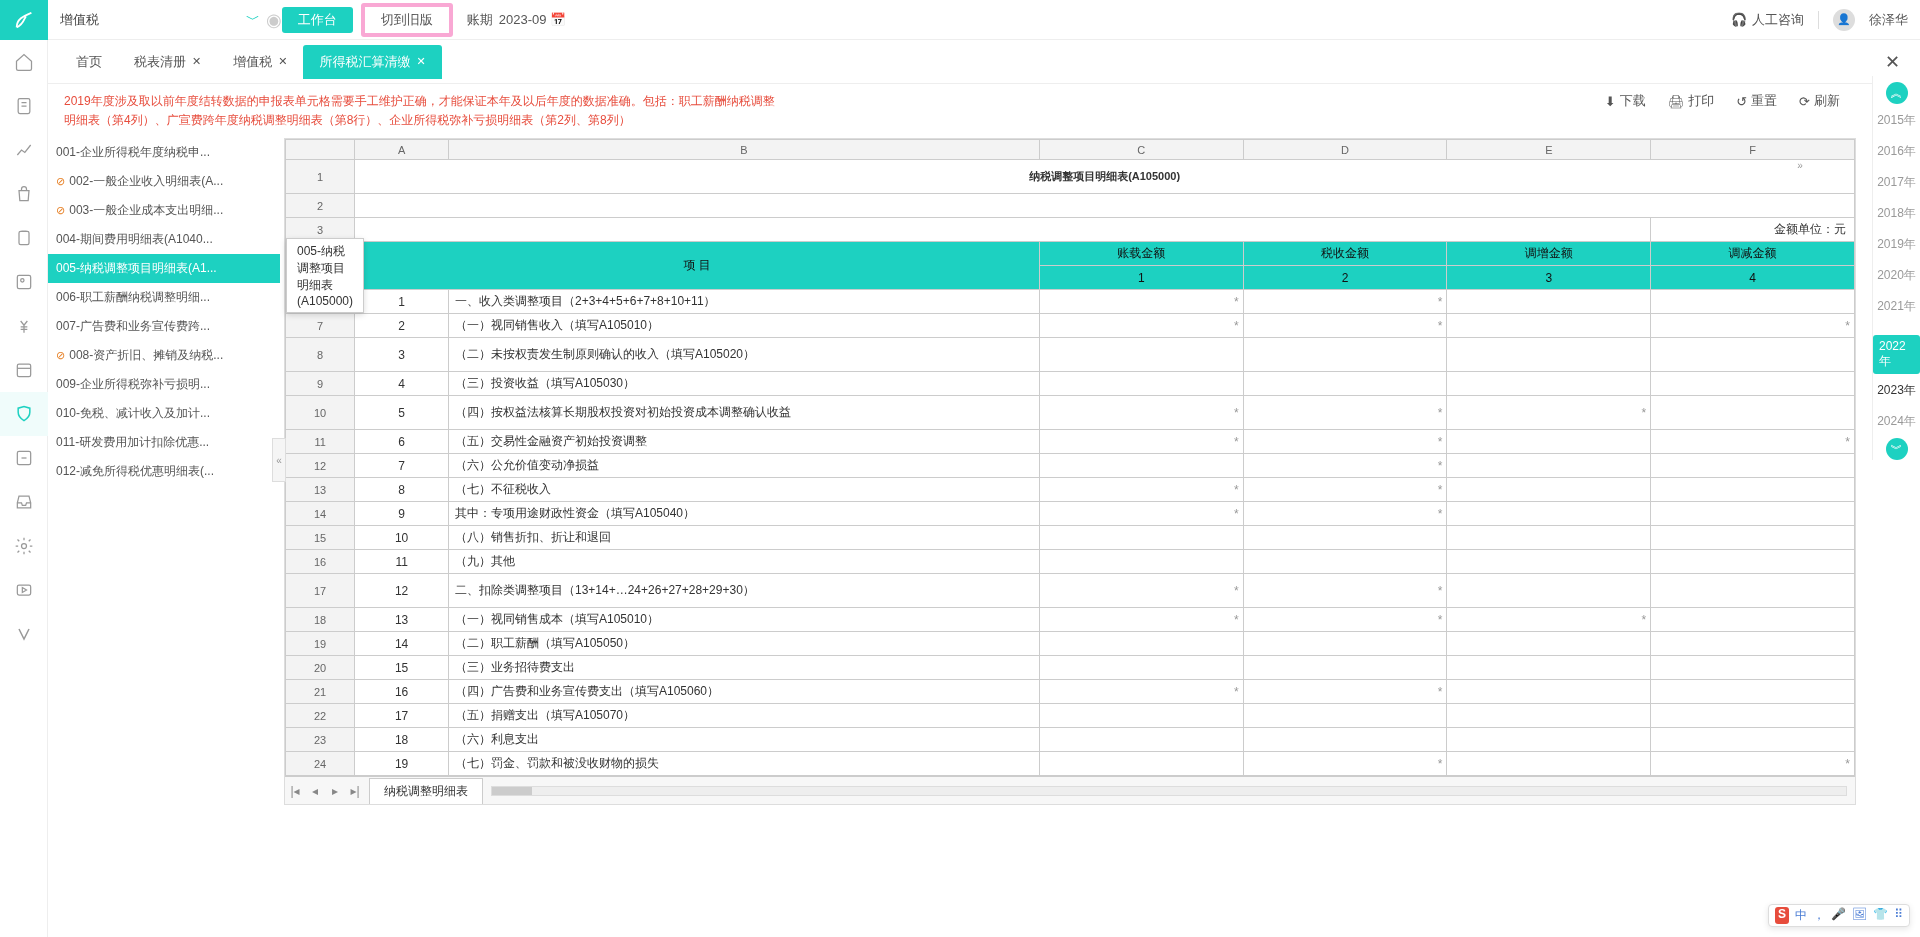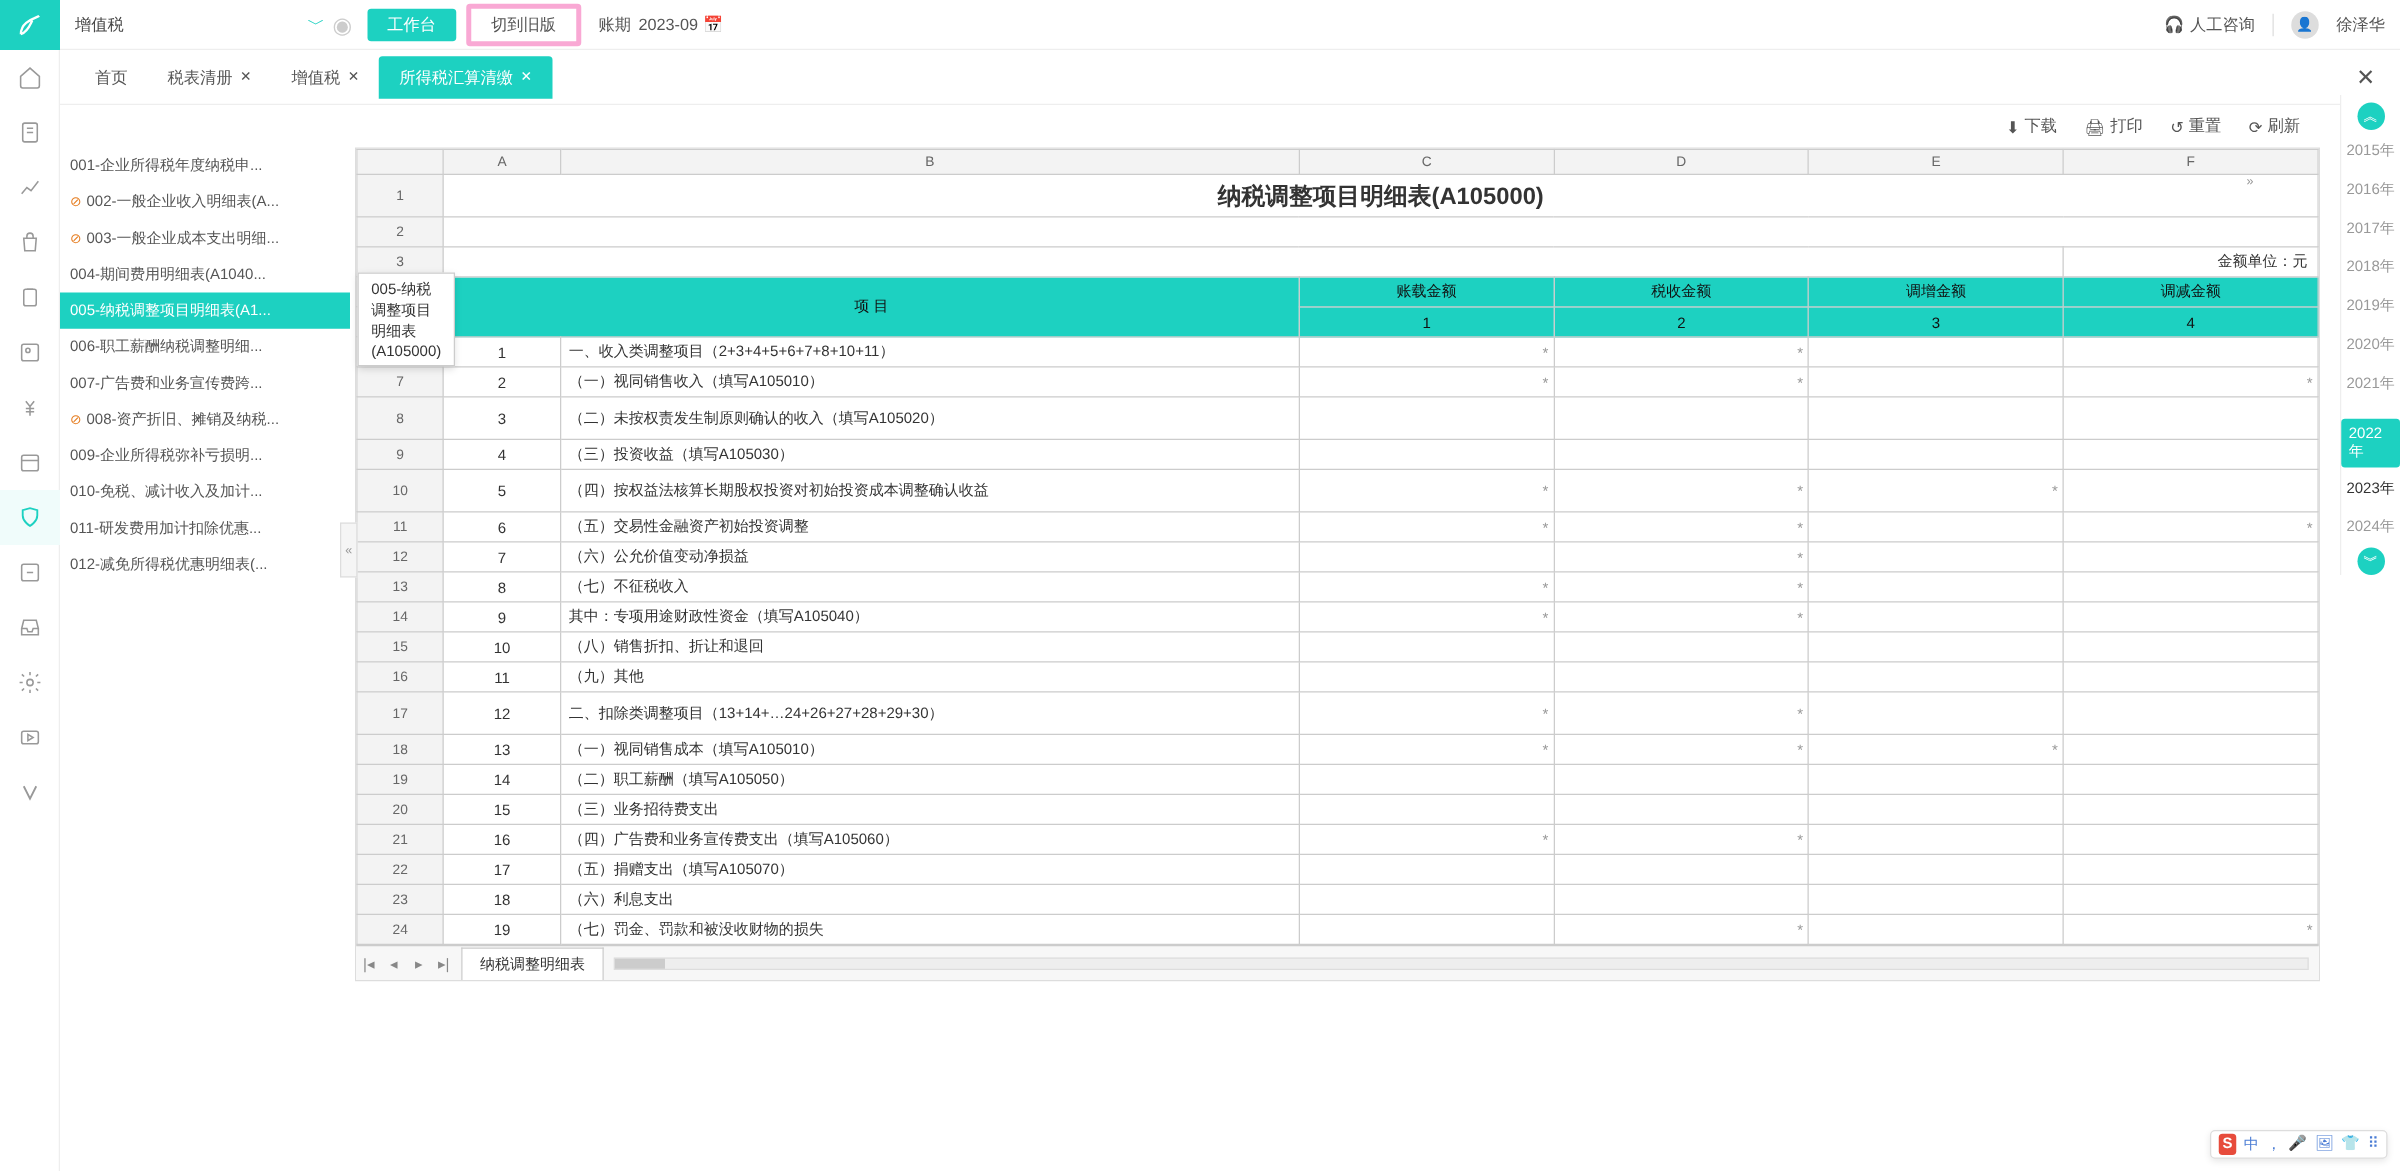--- a/index.html
+++ b/index.html
@@ -15,21 +15,21 @@
 .rail-item svg { width:20px; height:20px; }
 
 
 .main { flex:1; display:flex; flex-direction:column; background:#fff; position:relative; }
 
 
 .topbar { height:40px; display:flex; align-items:center; padding:0 12px; border-bottom:1px solid #eee; }
 .module-select { display:flex; align-items:center; gap:6px; color:#444; min-width:200px; cursor:pointer; }
 .chev { color:#1dd1c1; font-size:14px; }
 .pill-btn { padding:4px 16px; border-radius:3px; font-size:13px; cursor:pointer; }
-.pill-primary { background:#1dd1c1; color:#fff; margin-left:12px; }
+.pill-primary { background:#1dd1c1; color:#fff; }
 .pill-ghost { border:4px solid #f9a8d4; color:#555; background:#fff; margin-left:8px; }
 .period-label { margin-left:14px; color:#555; }
 .period-val { margin-left:6px; color:#555; }
 .cal-icon { color:#1dd1c1; margin-left:4px; }
 .top-right { margin-left:auto; display:flex; align-items:center; gap:14px; color:#555; }
 .support { display:flex; align-items:center; gap:4px; cursor:pointer; }
 .avatar { width:22px; height:22px; border-radius:50%; background:#ddd; display:inline-flex; align-items:center; justify-content:center; color:#fff; font-size:11px; }
 .divider { width:1px; height:18px; background:#ddd; }
 
 
@@ -53,21 +53,21 @@
 .form-item.active { background:#1dd1c1; color:#fff; }
 .tooltip { position:absolute; left:238px; top:100px; background:#fff; border:1px solid #ccc; padding:4px 10px; font-size:12px; color:#333; box-shadow:0 2px 6px rgba(0,0,0,.15); z-index:20; }
 
 
 .sheet-wrap { flex:1; position:relative; border:1px solid #ddd; margin-right:64px; display:flex; flex-direction:column; }
 .grid { flex:1; overflow:hidden; position:relative; }
 table { border-collapse:collapse; width:100%; table-layout:fixed; }
 td,th { border:1px solid #ccc; font-size:12px; height:24px; }
 .colhdr td { background:#f3f3f3; text-align:center; color:#666; font-size:11px; height:20px; }
 .rowhdr { background:#f3f3f3; text-align:center; color:#666; width:34px; font-size:11px; }
-.title-row td.span { text-align:center; font-size:19px; font-weight:bold; height:34px; background:#fff; }
+.title-row td.span { text-align:center; font-size:11px; font-weight:bold; height:34px; background:#fff; }
 .unit-cell { text-align:right; padding-right:8px; background:#fff; }
 .hdr-teal td { background:#1dd1c1; color:#111; text-align:center; font-weight:500; }
 .item-cell { padding-left:6px; background:#fff; }
 td.c { text-align:center; }
 td.dash { color:#999; text-align:right; padding-right:4px; }
 .row-idx { background:#fff; text-align:center; width:40px; }
 
 .sheet-tabs { height:28px; border-top:1px solid #ccc; display:flex; align-items:center; background:#f7f7f7; font-size:12px; }
 .sheet-nav { display:flex; }
 .sheet-nav span { width:20px; text-align:center; color:#888; cursor:pointer; }
@@ -222,20 +222,21 @@
         </div>
       <div class="tab active">
           <span>所得税汇算清缴</span>
           <span class="tab-x">✕</span>
         </div>
       <div class="tabrow-close">✕</div>
     </div>
 
     <div class="left-block">
       <div class="notice-row">
+        <div class="notice">2019年度涉及取以前年度结转数据的申报表单元格需要手工维护正确，才能保证本年及以后年度的数据准确。包括：职工薪酬纳税调整明细表（第4列）、广宣费跨年度纳税调整明细表（第8行）、企业所得税弥补亏损明细表（第2列、第8列）</div>
         <div class="actions">
           <div class="action-btn">
               <span>⬇</span>
               <span>下载</span>
             </div>
           <div class="action-btn">
               <span>🖨</span>
               <span>打印</span>
             </div>
           <div class="action-btn">

